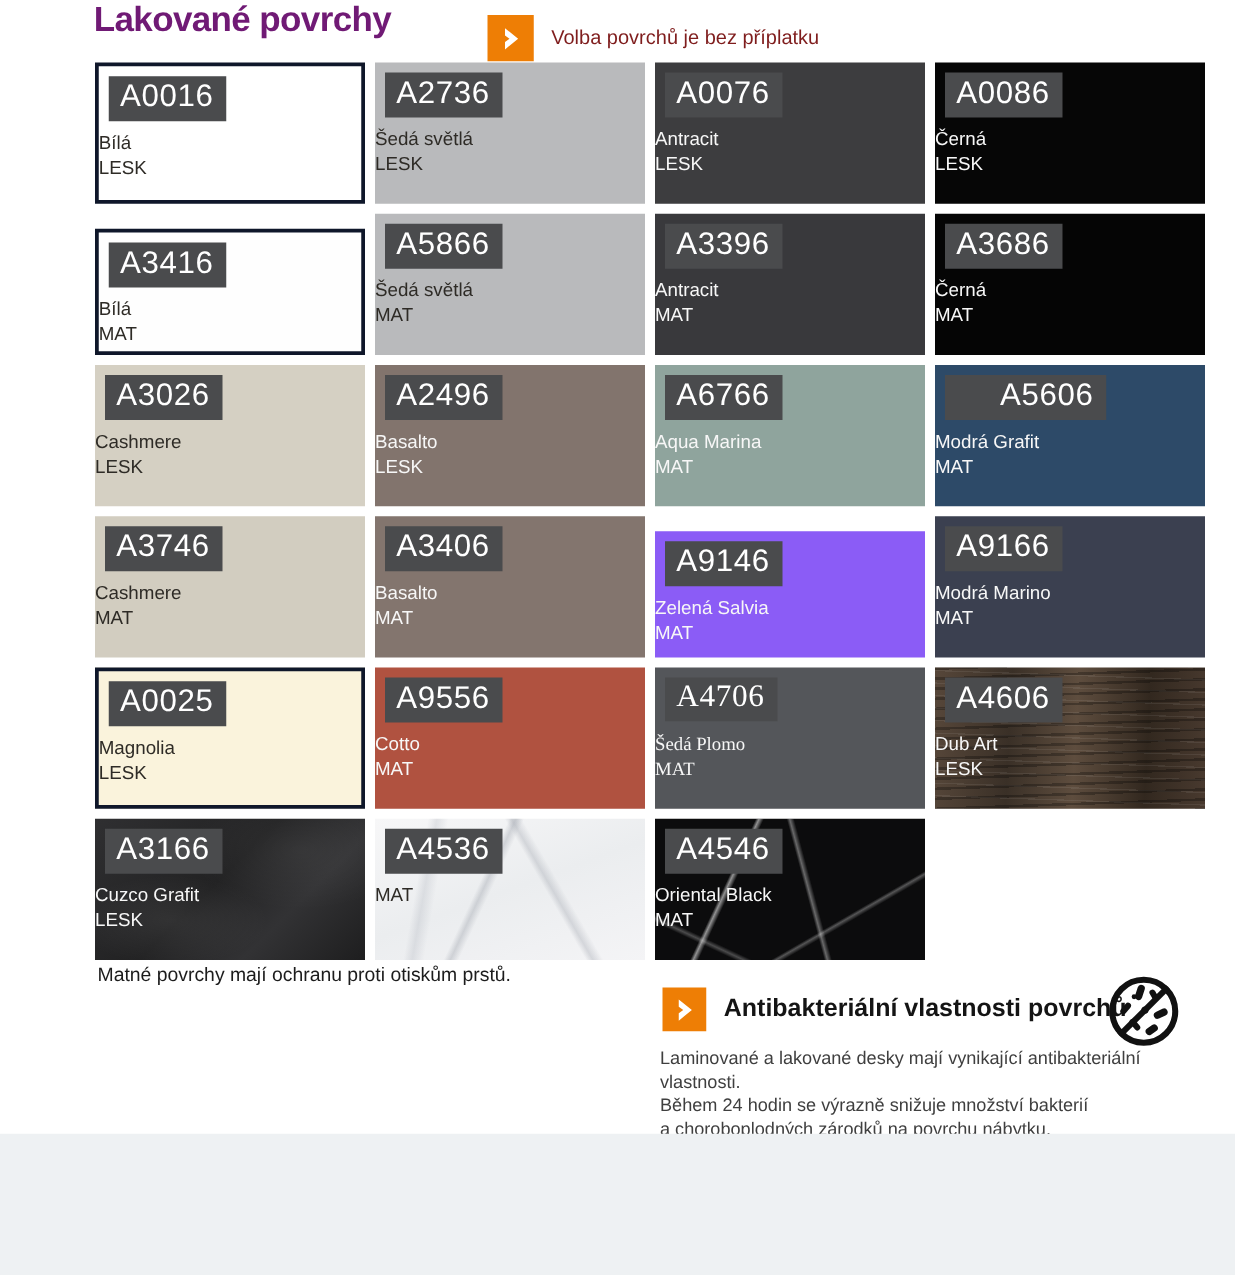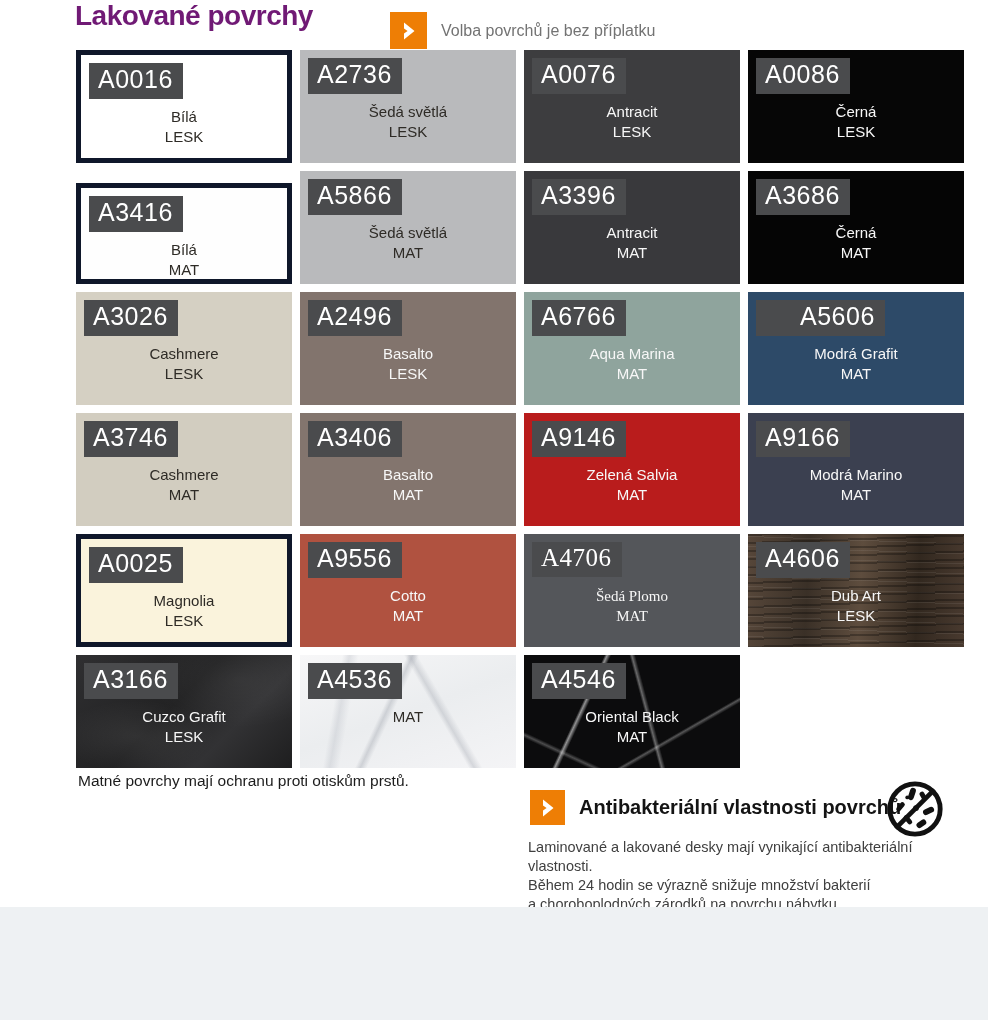--- a/index.html
+++ b/index.html
@@ -14,39 +14,39 @@
   .page-title {
     position:absolute; left:75px; top:0;
     font-size:28px; color:#701a75; letter-spacing:-0.5px;
   }
   .banner { position:absolute; left:390px; top:12px; display:flex; align-items:center; }
   .arrow-badge {
     width:37px; height:37px; background:#ee7e05; display:flex;
     align-items:center; justify-content:center; flex:0 0 auto;
   }
   .arrow-badge svg { width:24px; height:24px; }
-  .banner-text { margin-left:14px; font-size:16px; color:#737373; }
+  .banner-text { margin-left:14px; font-size:16px; color:#7f1d1d; }
 
   .grid {
     position:absolute; left:76px; top:50px;
     display:grid;
     grid-template-columns:repeat(4, 216px);
     grid-auto-rows:113px;
     gap:8px;
   }
   .swatch { position:relative; overflow:hidden; }
-  .swatch.bordered { border:5px solid #0f172a; }
+  .swatch.bordered { border:3px solid #0f172a; }
   .chip {
     position:absolute; left:8px; top:8px;
     background:#4a4b4d; color:#ffffff;
     font-size:25px; padding:2px 10px 5px 9px; letter-spacing:0.5px;
   }
   .swatch-name {
     position:absolute; left:0; right:0; top:52px;
-    text-align:center; font-size:15px; line-height:20px;
+    font-size:15px; line-height:20px;
   }
   .swatch.dark-text .swatch-name { color:#2e2b26; }
   .swatch.light-text .swatch-name { color:#f7f7f7; }
 
   .tex-wood {
     background:
       repeating-linear-gradient(178deg, rgba(0,0,0,0.28) 0 2px, rgba(0,0,0,0) 2px 8px),
       repeating-linear-gradient(2deg, rgba(255,255,255,0.07) 0 1px, rgba(255,255,255,0) 1px 10px),
       linear-gradient(93deg, #57473a 0%, #3a3027 28%, #5e4d3e 52%, #32281f 78%, #493a2f 100%);
   }
@@ -204,21 +204,21 @@
   </div>
 
   <div class="swatch light-text" style="background: rgb(131, 117, 110);">
     <span class="chip" style="background: rgb(74, 75, 77);">A3406</span>
     <div class="swatch-name">
       <div>Basalto</div>
       <div>MAT</div>
     </div>
   </div>
 
-  <div class="swatch light-text" style="background: #b91c1c;">
+  <div class="swatch light-text" style="background: #8b5cf6; margin-top: 12px;">
     <span class="chip" style="background: rgb(74, 75, 77);">A9146</span>
     <div class="swatch-name">
       <div>Zelená Salvia</div>
       <div>MAT</div>
     </div>
   </div>
 
   <div class="swatch light-text" style="background: rgb(59, 64, 80);">
     <span class="chip" style="background: rgb(74, 75, 77);">A9166</span>
     <div class="swatch-name">

